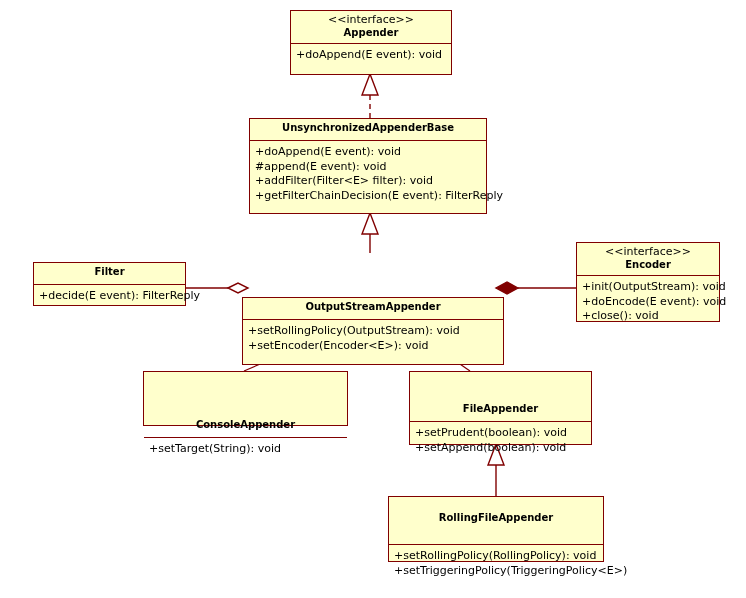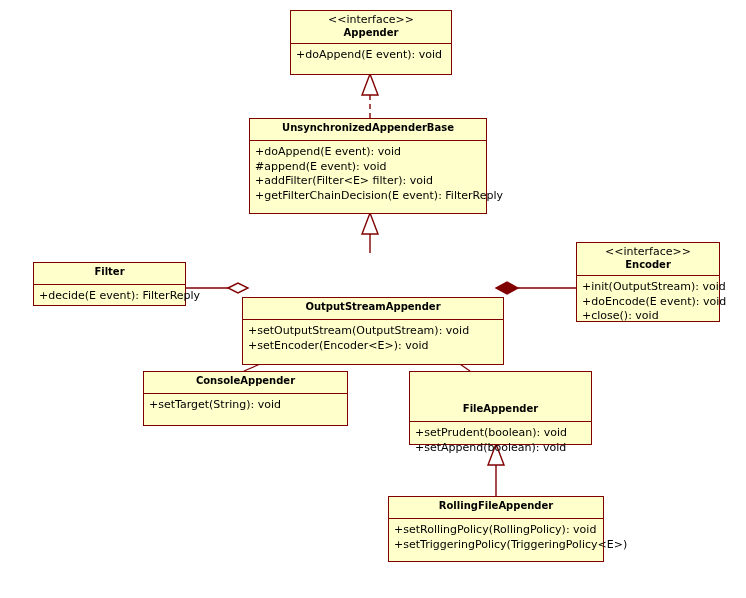--- a/index.html
+++ b/index.html
@@ -106,21 +106,21 @@
       <div class="member">+addFilter(Filter&lt;E&gt; filter): void</div>
       <div class="member">+getFilterChainDecision(E event): FilterReply</div>
     </div>
   </div>
 
   <div class="uml-class" style="left:242px;top:253px;width:262px;height:68px;margin-top:44px;">
     <div class="uml-header" style="height:22px;">
       <span class="cname">OutputStreamAppender</span>
     </div>
     <div class="uml-body">
-      <div class="member">+setOutputStream(OutputStream): void</div>
+      <div class="member">+setRollingPolicy(OutputStream): void</div>
       <div class="member">+setEncoder(Encoder&lt;E&gt;): void</div>
     </div>
   </div>
 
   <div class="uml-class" style="left:33px;top:262px;width:153px;height:44px;">
     <div class="uml-header" style="height:22px;">
       <span class="cname">Filter</span>
     </div>
     <div class="uml-body">
       <div class="member">+decide(E event): FilterReply</div>
@@ -133,40 +133,40 @@
       <span class="cname">Encoder</span>
     </div>
     <div class="uml-body">
       <div class="member">+init(OutputStream): void</div>
       <div class="member">+doEncode(E event): void</div>
       <div class="member">+close(): void</div>
     </div>
   </div>
 
   <div class="uml-class" style="left:143px;top:371px;width:205px;height:55px;">
-    <div class="uml-header" style="height:22px;">
+    <div class="uml-header" style="height:22px;margin-top:44px;">
       <span class="cname">ConsoleAppender</span>
     </div>
     <div class="uml-body">
       <div class="member">+setTarget(String): void</div>
     </div>
   </div>
 
   <div class="uml-class" style="left:409px;top:371px;width:183px;height:74px;">
     <div class="uml-header" style="height:22px;margin-top:28px;">
       <span class="cname">FileAppender</span>
     </div>
     <div class="uml-body">
       <div class="member">+setPrudent(boolean): void</div>
       <div class="member">+setAppend(boolean): void</div>
     </div>
   </div>
 
   <div class="uml-class" style="left:388px;top:496px;width:216px;height:66px;">
-    <div class="uml-header" style="height:22px;">
+    <div class="uml-header" style="height:36px;margin-top:12px;">
       <span class="cname">RollingFileAppender</span>
     </div>
     <div class="uml-body">
       <div class="member">+setRollingPolicy(RollingPolicy): void</div>
       <div class="member">+setTriggeringPolicy(TriggeringPolicy&lt;E&gt;)</div>
     </div>
   </div>
 
 </div>
 

